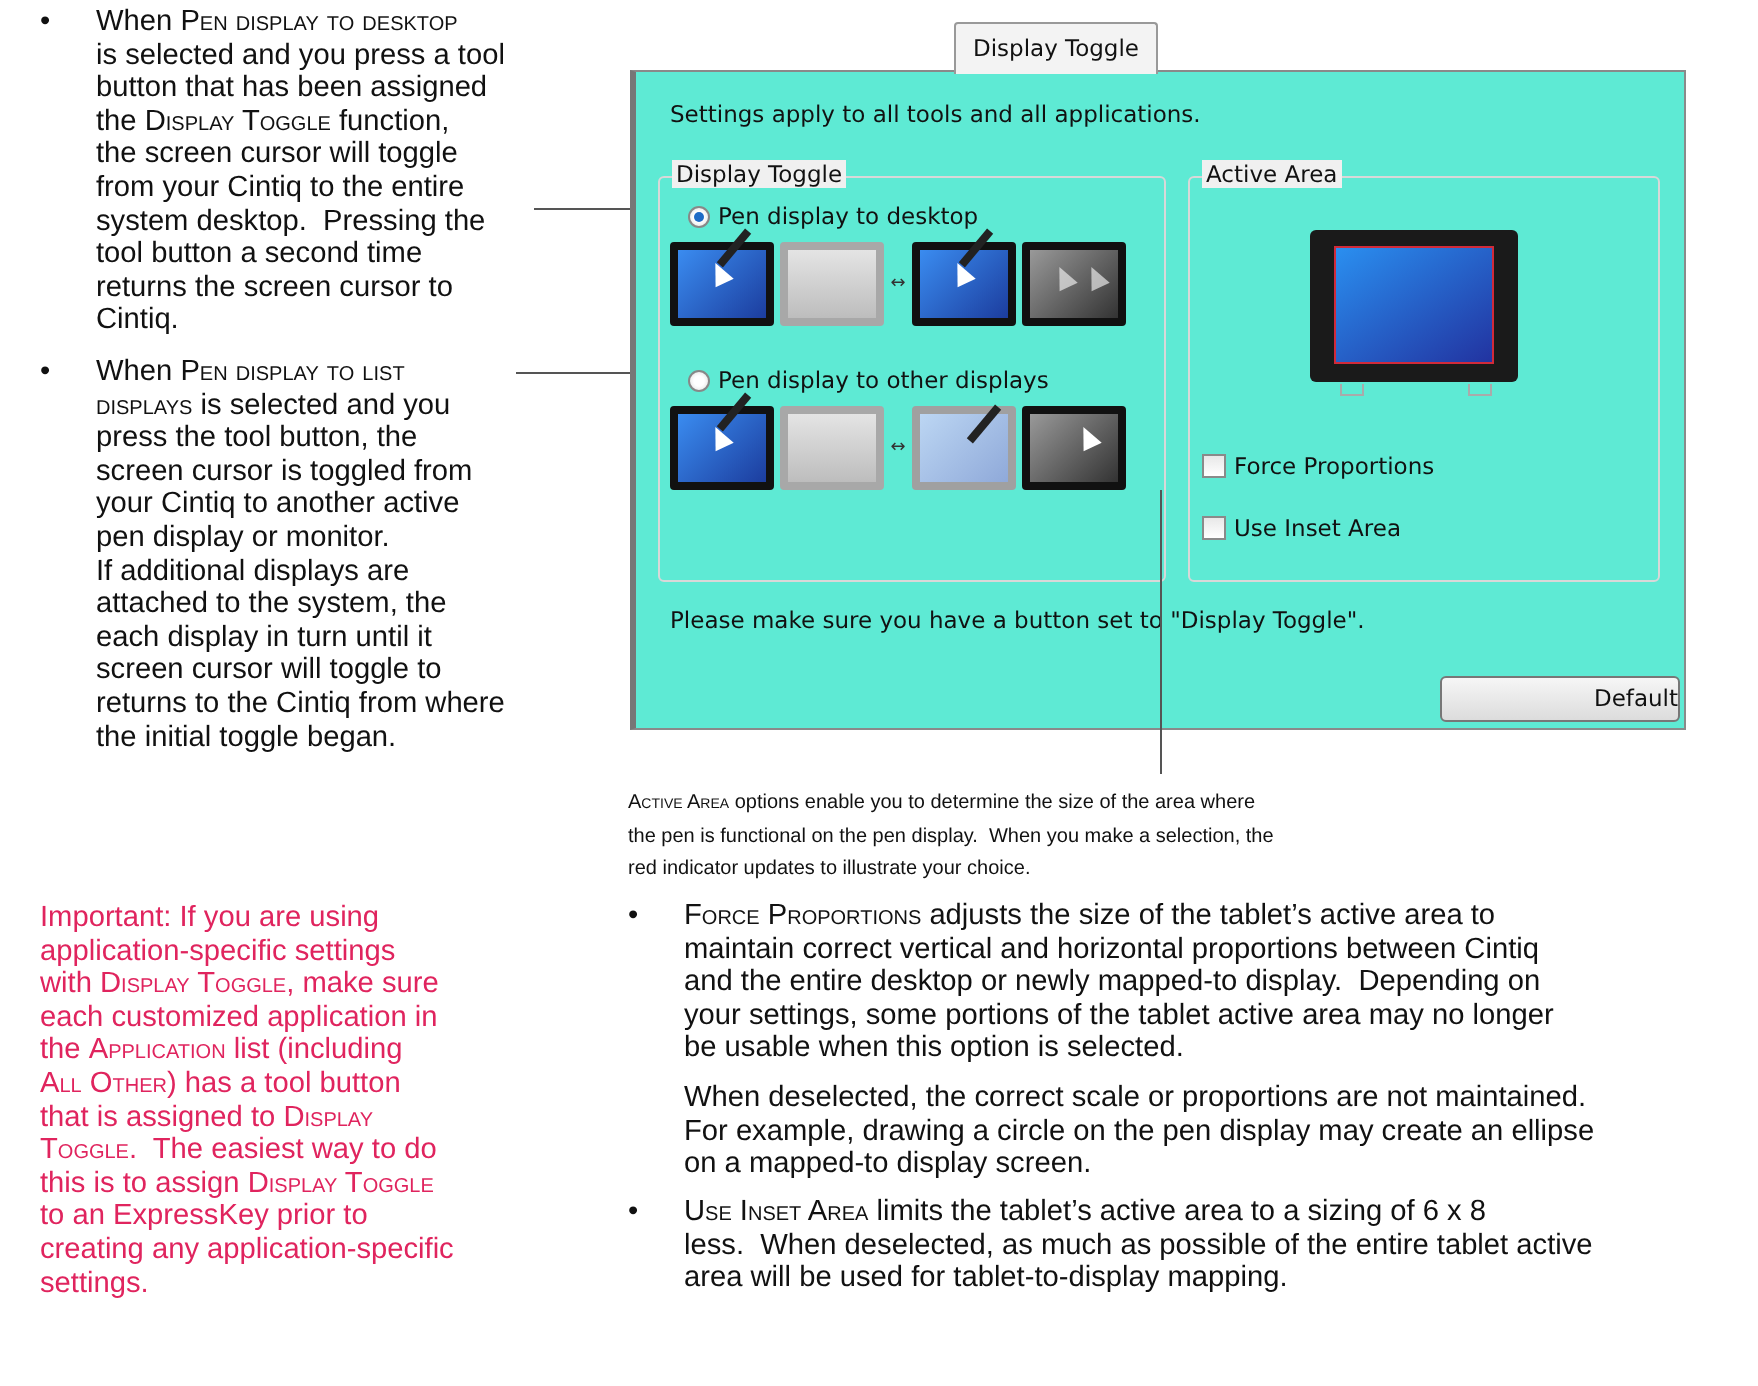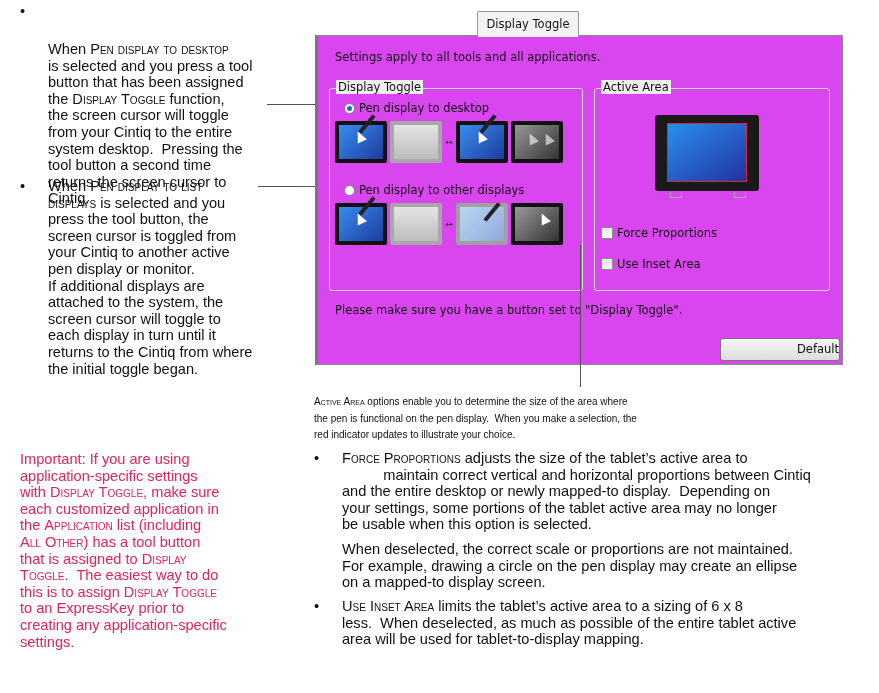--- a/index.html
+++ b/index.html
@@ -14,21 +14,21 @@
   .important{position:absolute;left:20px;top:451px;width:250px;color:#e0245e;font-size:14.6px;line-height:16.6px;}
   .right-para{position:absolute;left:314px;top:394px;width:540px;font-size:10px;line-height:16.6px;}
   .rb{position:absolute;left:314px;width:540px;font-size:14.6px;line-height:16.6px;}
   .rb .dot{position:absolute;left:0;top:0;}
   .rb .txt{position:absolute;left:28px;top:0;width:510px;}
   .line{position:absolute;background:#555;}
 
   
   .dlg-font{font-family:"DejaVu Sans",sans-serif;font-size:11.5px;color:#111;}
   .tab{position:absolute;left:477px;top:11px;width:100px;height:25px;background:#f3f3f3;border:1px solid #999;border-bottom:none;border-radius:2px 2px 0 0;text-align:center;line-height:24px;z-index:2;}
-  .dialog{position:absolute;left:315px;top:35px;width:528px;height:330px;background:#d946ef;border:1px solid #8a8a8a;border-left:3px solid #777;box-sizing:border-box;}
+  .dialog{position:absolute;left:315px;top:35px;width:528px;height:330px;background:#5eead4;border:1px solid #8a8a8a;border-left:3px solid #777;box-sizing:border-box;}
   .settings-note{position:absolute;left:17px;top:14px;}
   .group{position:absolute;border:1px solid #d8d8d8;border-radius:3px;box-sizing:border-box;}
   .group-title{position:absolute;top:-9px;left:6px;background:#f0f0f0;padding:0 2px;}
   .g1{left:11px;top:52px;width:254px;height:203px;}
   .g2{left:276px;top:52px;width:236px;height:203px;}
   .radio{position:absolute;display:flex;align-items:center;gap:4px;cursor:pointer;}
   .radio .circ{width:11px;height:11px;border-radius:50%;border:1px solid #888;background:radial-gradient(circle,#fff 40%,#ddd);box-sizing:border-box;position:relative;}
   .radio .circ.on::after{content:"";position:absolute;left:2px;top:2px;width:5px;height:5px;border-radius:50%;background:#1e6bc6;}
   .chk{position:absolute;display:flex;align-items:center;gap:4px;cursor:pointer;}
   .chk .box{width:12px;height:12px;border:1px solid #8a8a8a;background:linear-gradient(#e8e8e8,#fff);box-sizing:border-box;}
@@ -46,21 +46,21 @@
   .foot{position:absolute;width:10px;height:5px;border:1px solid #aaa;border-top:none;top:156px;}
   .please{position:absolute;left:17px;top:267px;}
   .defbtn{position:absolute;left:402px;top:302px;width:120px;height:23px;border:1px solid #777;border-radius:3px;background:linear-gradient(#f6f6f6,#dcdcdc);box-sizing:border-box;text-align:right;line-height:21px;cursor:pointer;}
 </style>
 </head>
 <body>
 
 <div class="doc bul left1">
   <span class="dot">•</span>
   <div class="txt">
-      <div style="white-space: pre; margin-top: 38px;">When <span class="sc">Pen display to desktop</span></div>
+      <div style="white-space: pre;">When <span class="sc">Pen display to desktop</span></div>
       <div style="white-space: pre;">is selected and you press a tool</div>
       <div style="white-space: pre;">button that has been assigned</div>
       <div style="white-space: pre;">the <span class="sc">Display Toggle</span> function,</div>
       <div style="white-space: pre;">the screen cursor will toggle</div>
       <div style="white-space: pre;">from your Cintiq to the entire</div>
       <div style="white-space: pre;">system desktop.  Pressing the</div>
       <div style="white-space: pre;">tool button a second time</div>
       <div style="white-space: pre;">returns the screen cursor to</div>
       <div style="white-space: pre;">Cintiq.</div>
     </div>
@@ -69,22 +69,22 @@
   <span class="dot">•</span>
   <div class="txt">
       <div style="white-space: pre;">When <span class="sc">Pen display to list</span></div>
       <div style="white-space: pre;"><span class="sc">displays</span> is selected and you</div>
       <div style="white-space: pre;">press the tool button, the</div>
       <div style="white-space: pre;">screen cursor is toggled from</div>
       <div style="white-space: pre;">your Cintiq to another active</div>
       <div style="white-space: pre;">pen display or monitor.</div>
       <div style="white-space: pre;">If additional displays are</div>
       <div style="white-space: pre;">attached to the system, the</div>
+      <div style="white-space: pre;">each display in turn until it</div>
       <div style="white-space: pre;">screen cursor will toggle to</div>
-      <div style="white-space: pre;">each display in turn until it</div>
       <div style="white-space: pre;">returns to the Cintiq from where</div>
       <div style="white-space: pre;">the initial toggle began.</div>
     </div>
 </div>
 <div class="important">
     <div style="white-space: pre;">Important: If you are using</div>
     <div style="white-space: pre;">application-specific settings</div>
     <div style="white-space: pre;">with <span class="sc">Display Toggle</span>, make sure</div>
     <div style="white-space: pre;">each customized application in</div>
     <div style="white-space: pre;">the <span class="sc">Application</span> list (including</div>
@@ -171,21 +171,21 @@
 
 <div class="right-para">
     <div style="white-space: pre;"><span class="sc">Active Area</span> options enable you to determine the size of the area where</div>
     <div style="white-space: pre;">the pen is functional on the pen display.  When you make a selection, the</div>
     <div style="white-space: pre;">red indicator updates to illustrate your choice.</div>
   </div>
 <div class="rb" style="top:450px;">
   <span class="dot">•</span>
   <div class="txt">
       <div style="white-space: pre;"><span class="sc">Force Proportions</span> adjusts the size of the tablet’s active area to</div>
-      <div style="white-space: pre; text-align: center;">maintain correct vertical and horizontal proportions between Cintiq</div>
+      <div style="white-space: pre;">maintain correct vertical and horizontal proportions between Cintiq</div>
       <div style="white-space: pre;">and the entire desktop or newly mapped-to display.  Depending on</div>
       <div style="white-space: pre;">your settings, some portions of the tablet active area may no longer</div>
       <div style="white-space: pre;">be usable when this option is selected.</div>
     </div>
 </div>
 <div class="rb" style="top:541px;">
   <div class="txt">
       <div style="white-space: pre;">When deselected, the correct scale or proportions are not maintained.</div>
       <div style="white-space: pre;">For example, drawing a circle on the pen display may create an ellipse</div>
       <div style="white-space: pre;">on a mapped-to display screen.</div>

